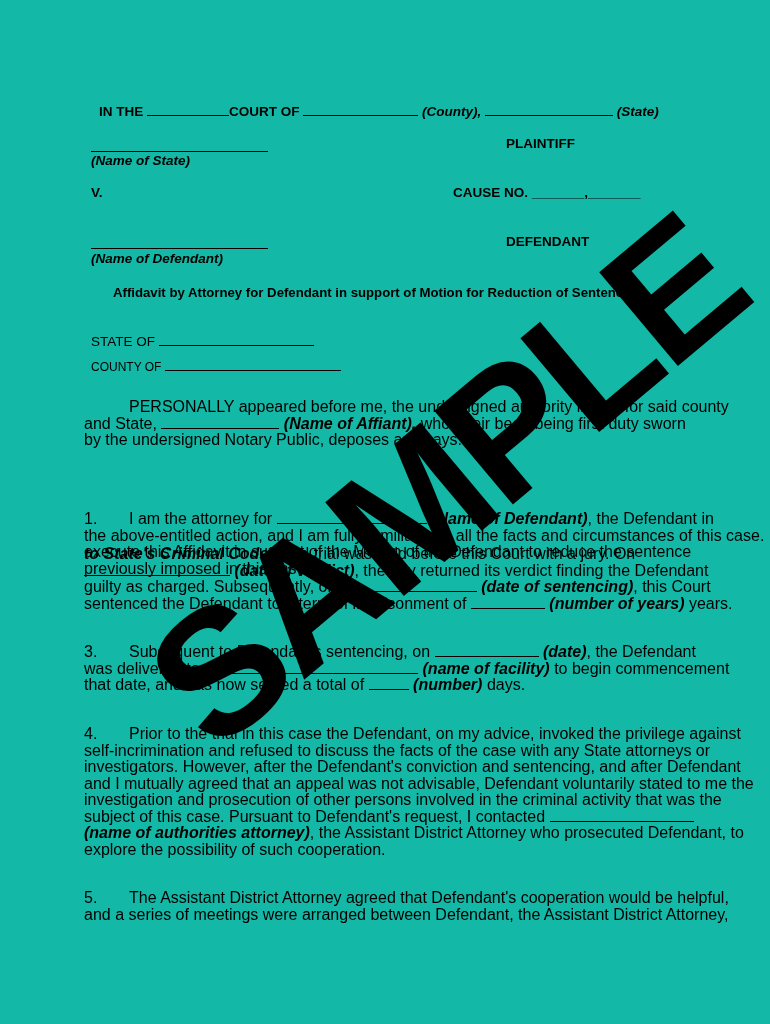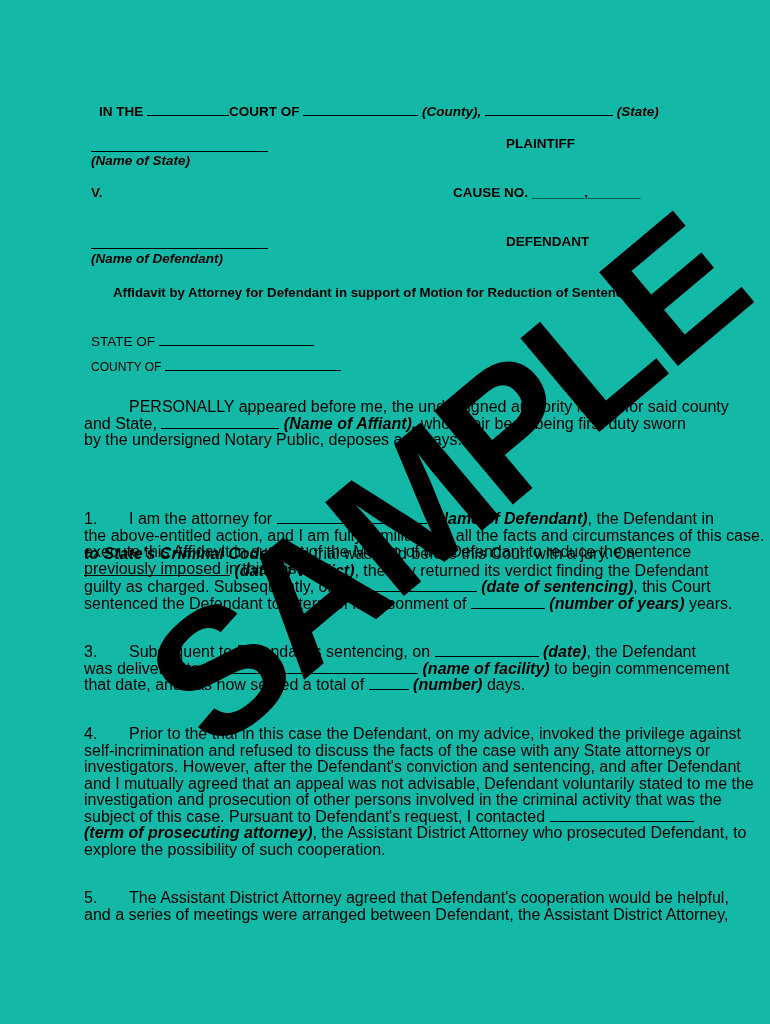--- a/index.html
+++ b/index.html
@@ -126,21 +126,21 @@
     <span class="line"><span>that date, and has now served a total of</span> <span class="blank" style="width:40px;"></span> <span class="ital bold">(number)</span> <span>days.</span></span>
   </div>
 
   <div class="para" style="top:726px;">
     <span class="line"><span class="tab">4.</span><span>Prior to the trial in this case the Defendant, on my advice, invoked the privilege against</span></span>
     <span class="line">self-incrimination and refused to discuss the facts of the case with any State attorneys or</span>
     <span class="line">investigators. However, after the Defendant's conviction and sentencing, and after Defendant</span>
     <span class="line">and I mutually agreed that an appeal was not advisable, Defendant voluntarily stated to me the</span>
     <span class="line">investigation and prosecution of other persons involved in the criminal activity that was the</span>
     <span class="line"><span>subject of this case. Pursuant to Defendant's request, I contacted</span> <span class="blank" style="width:144px;"></span></span>
-    <span class="line"><span class="ital bold">(term of prosecuting attorney)</span><span>, the Assistant District Attorney who prosecuted Defendant, to</span></span>
+    <span class="line"><span class="ital bold">(name of authorities attorney)</span><span>, the Assistant District Attorney who prosecuted Defendant, to</span></span>
     <span class="line">explore the possibility of such cooperation.</span>
   </div>
 
   <div class="para" style="top:890px;">
     <span class="line"><span class="tab">5.</span><span>The Assistant District Attorney agreed that Defendant's cooperation would be helpful,</span></span>
     <span class="line">and a series of meetings were arranged between Defendant, the Assistant District Attorney,</span>
   </div>
 
   <div class="watermark" style="left:118px; top:640px;">SAMPLE</div>
 

